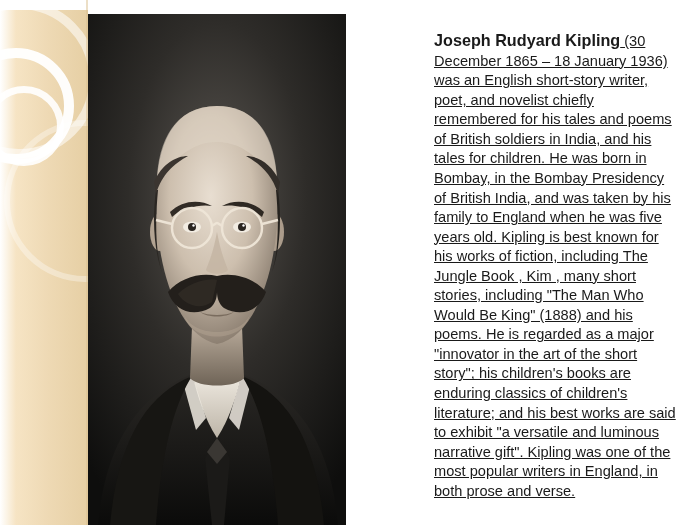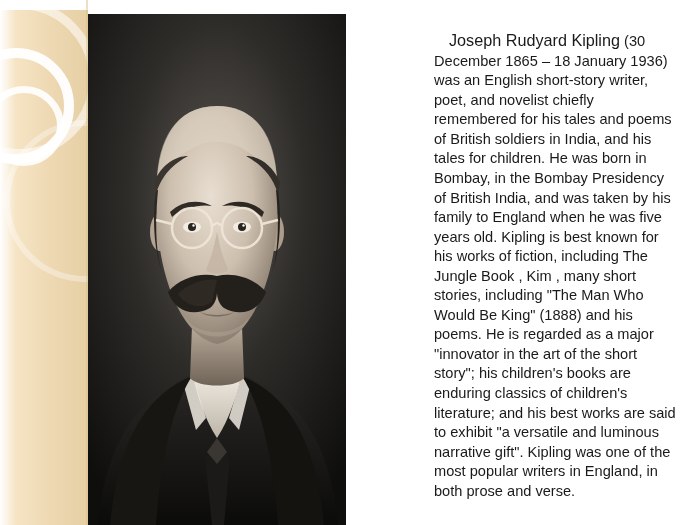--- a/index.html
+++ b/index.html
@@ -110,26 +110,26 @@
     position: absolute;
     left: 434px;
     top: 30px;
     width: 244px;
     color: #1a1a1a;
     font-size: 14.6px;
     line-height: 1.34;
     text-align: left;
   }
   .text-col .name {
-    font-weight: normal;
+    font-weight: bold;
     font-size: 16.2px;
-    margin-left: 15px;
   }
   .body-text {
     display: inline;
+    text-decoration: underline;
   }
 </style>
 </head>
 <body>
 
 <div class="slide">
 
   <div class="left-band">
     <div class="band-white-top"></div>
     <div class="arc-c"></div>

